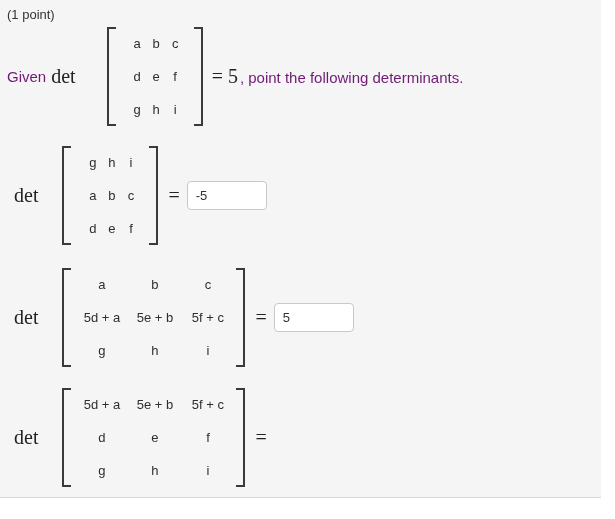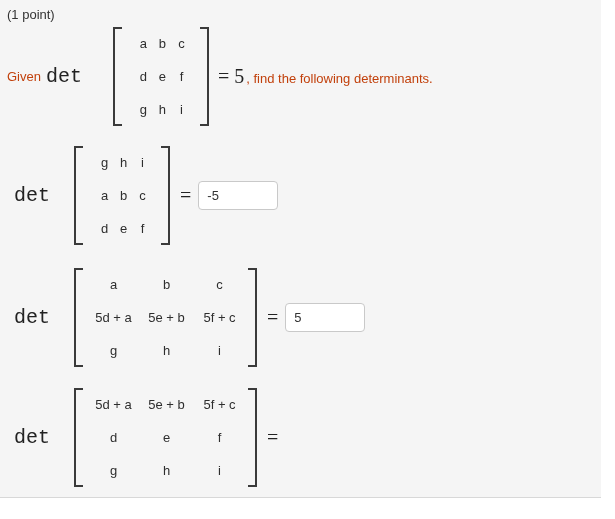--- a/index.html
+++ b/index.html
@@ -30,24 +30,24 @@
     display: flex;
     align-items: center;
     height: 99px;
     white-space: nowrap;
   }
   .row-given { left: 7px;  top: 27px; }
   .row-p0    { left: 14px; top: 146px; }
   .row-p1    { left: 14px; top: 268px; }
   .row-p2    { left: 14px; top: 388px; }
 
-  .plain-label { font-size: 13px; color: #c2410c; }
+  .plain-label { font-size: 15px; color: #701a75; }
   .given-label { margin-right: 5px; }
   .det {
-    font-family: Liberation Mono, monospace;
+    font-family: Liberation Serif, serif;
     font-size: 20px;
     color: #222222;
   }
   .row-given .det { margin-right: 31px; }
   .row-p0 .det, .row-p1 .det, .row-p2 .det { margin-right: 24px; }
 
   .matrix { display: flex; align-items: stretch; }
   .br {
     width: 7px;
     border: 2px solid #3a3a3a;
@@ -121,21 +121,21 @@
           <span class="cell">c</span>
           <span class="cell">d</span>
           <span class="cell">e</span>
           <span class="cell">f</span>
           <span class="cell">g</span>
           <span class="cell">h</span>
           <span class="cell">i</span>
         </span>
         <span class="br br-r"></span>
       </span>
-      <span class="stmt"><span class="math-serif">= 5</span><span class="plain-label">, find the following determinants.</span></span>
+      <span class="stmt"><span class="math-serif">= 5</span><span class="plain-label">, point the following determinants.</span></span>
     </div>
 
     <div class="mrow row-p0">
       <span class="det">det</span>
       <span class="matrix">
         <span class="br br-l"></span>
         <span class="grid grid-narrow">
           <span class="cell">g</span>
           <span class="cell">h</span>
           <span class="cell">i</span>

